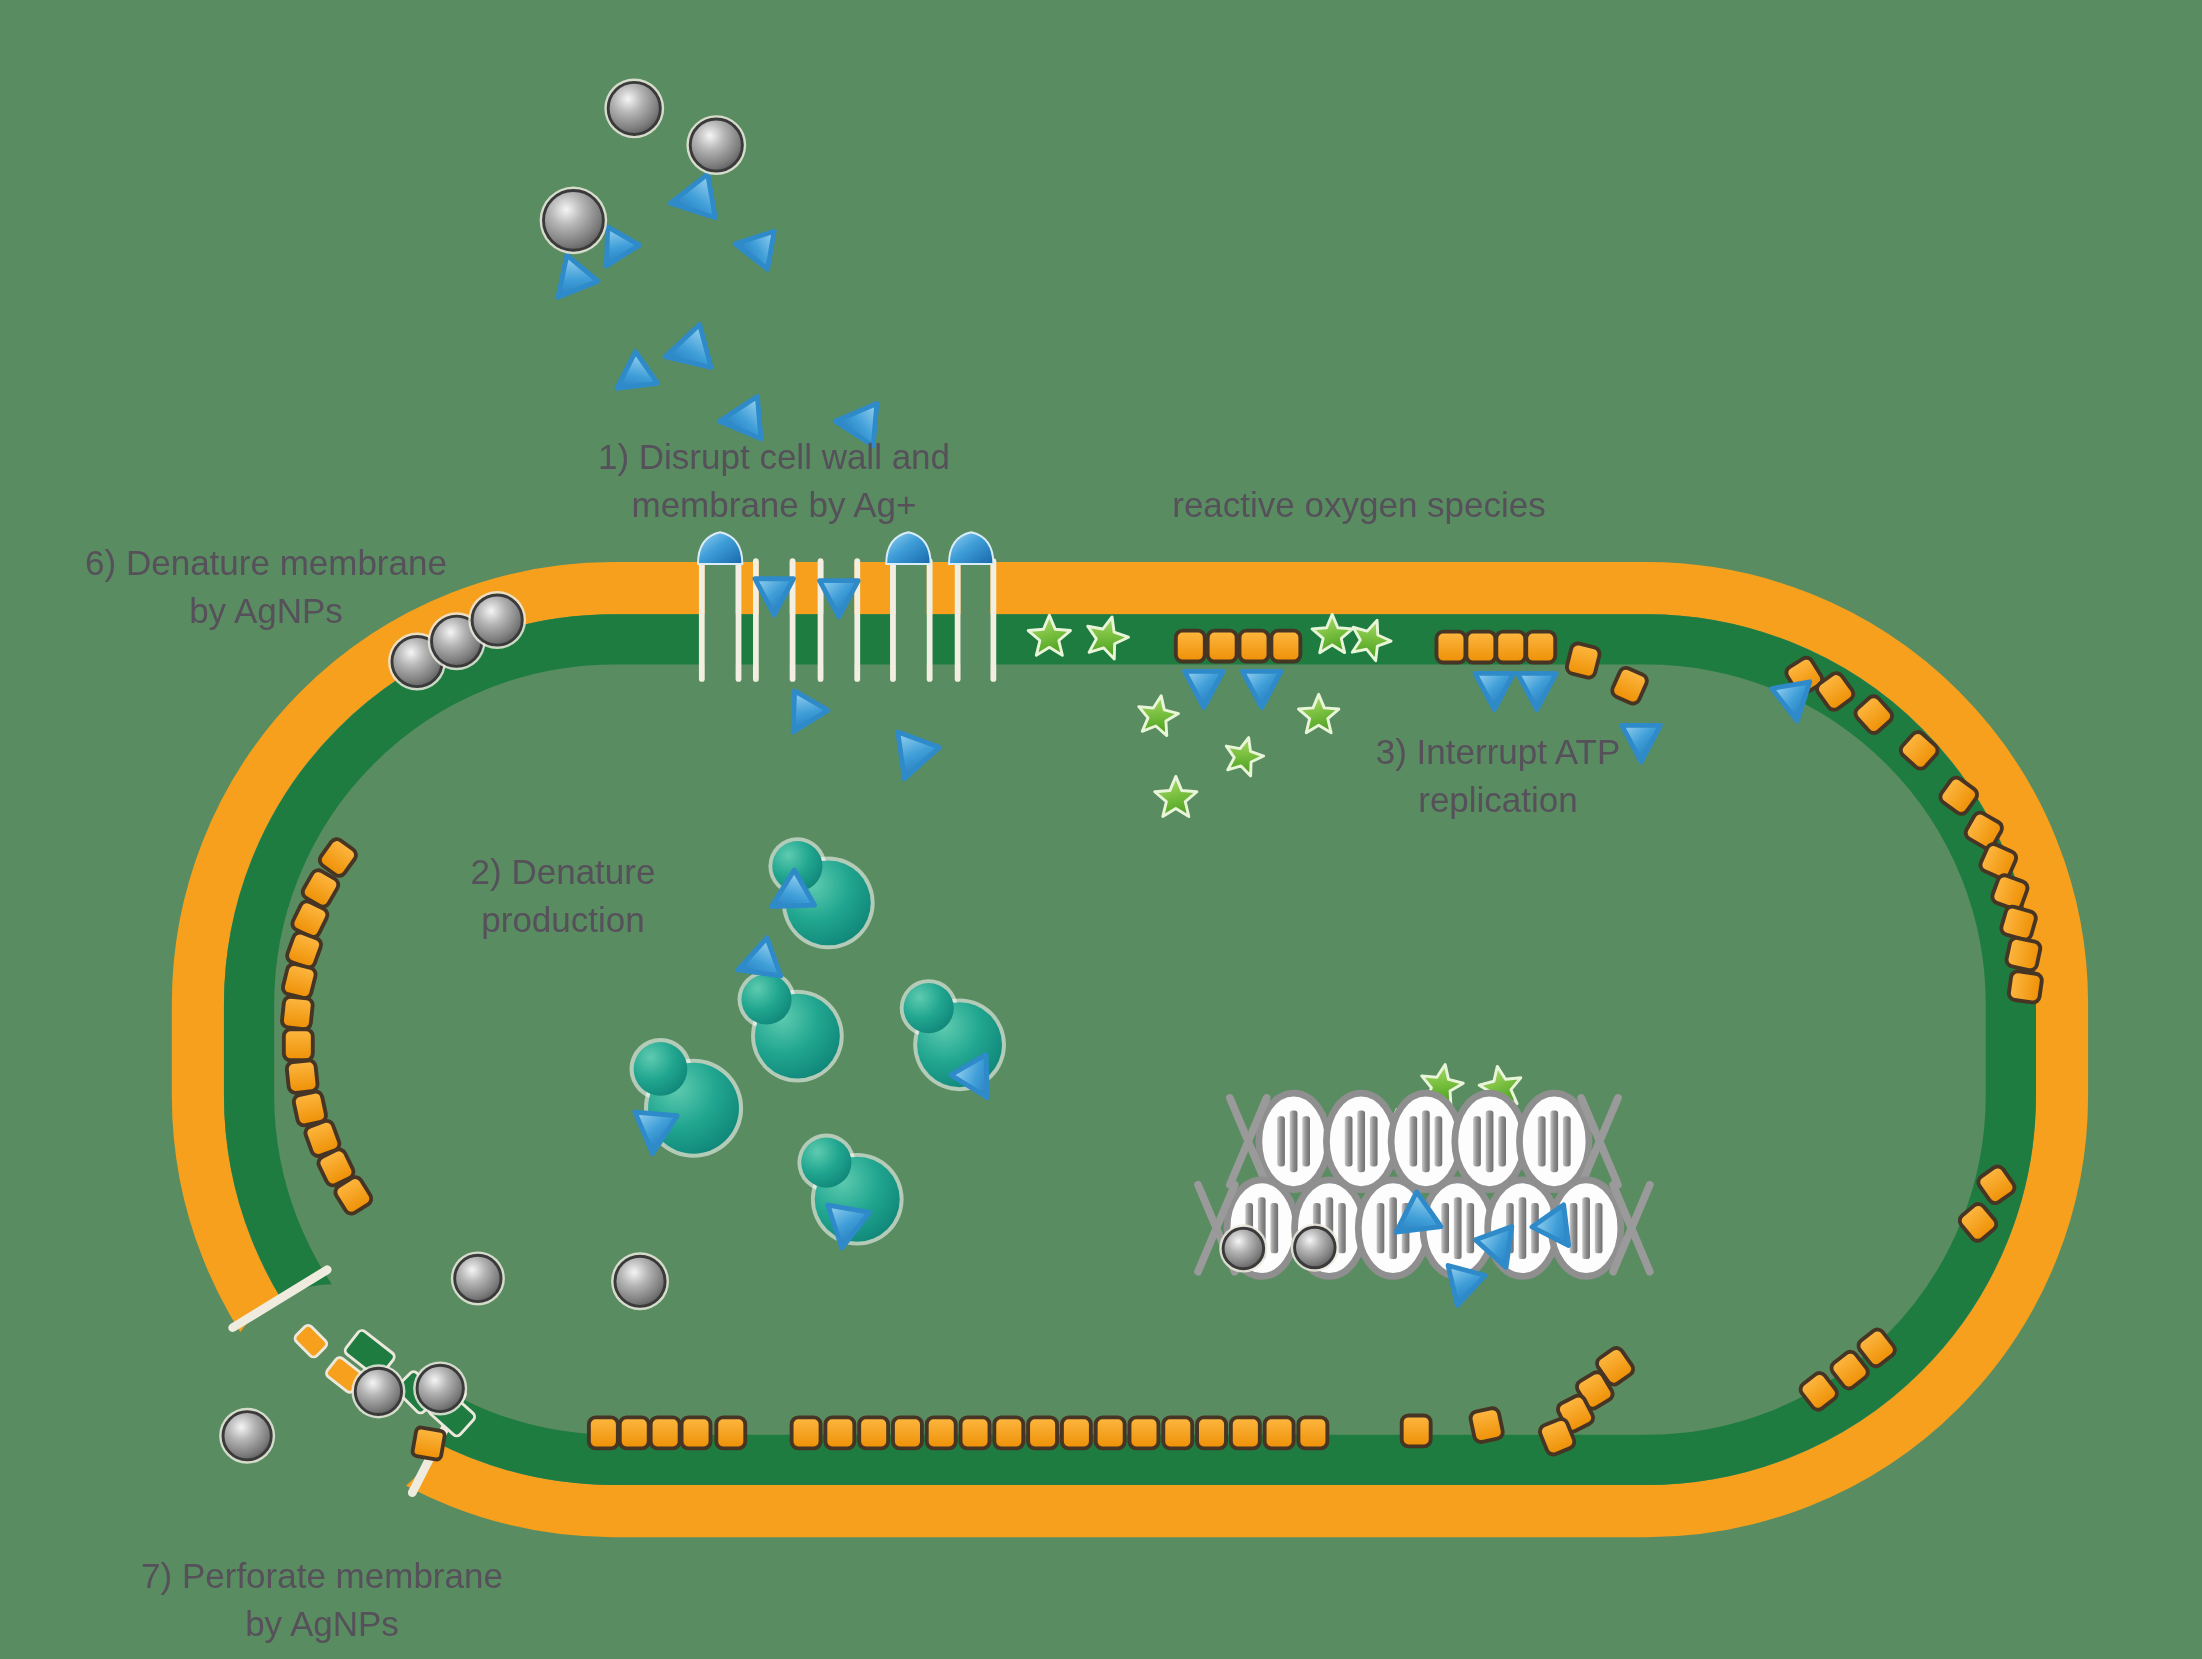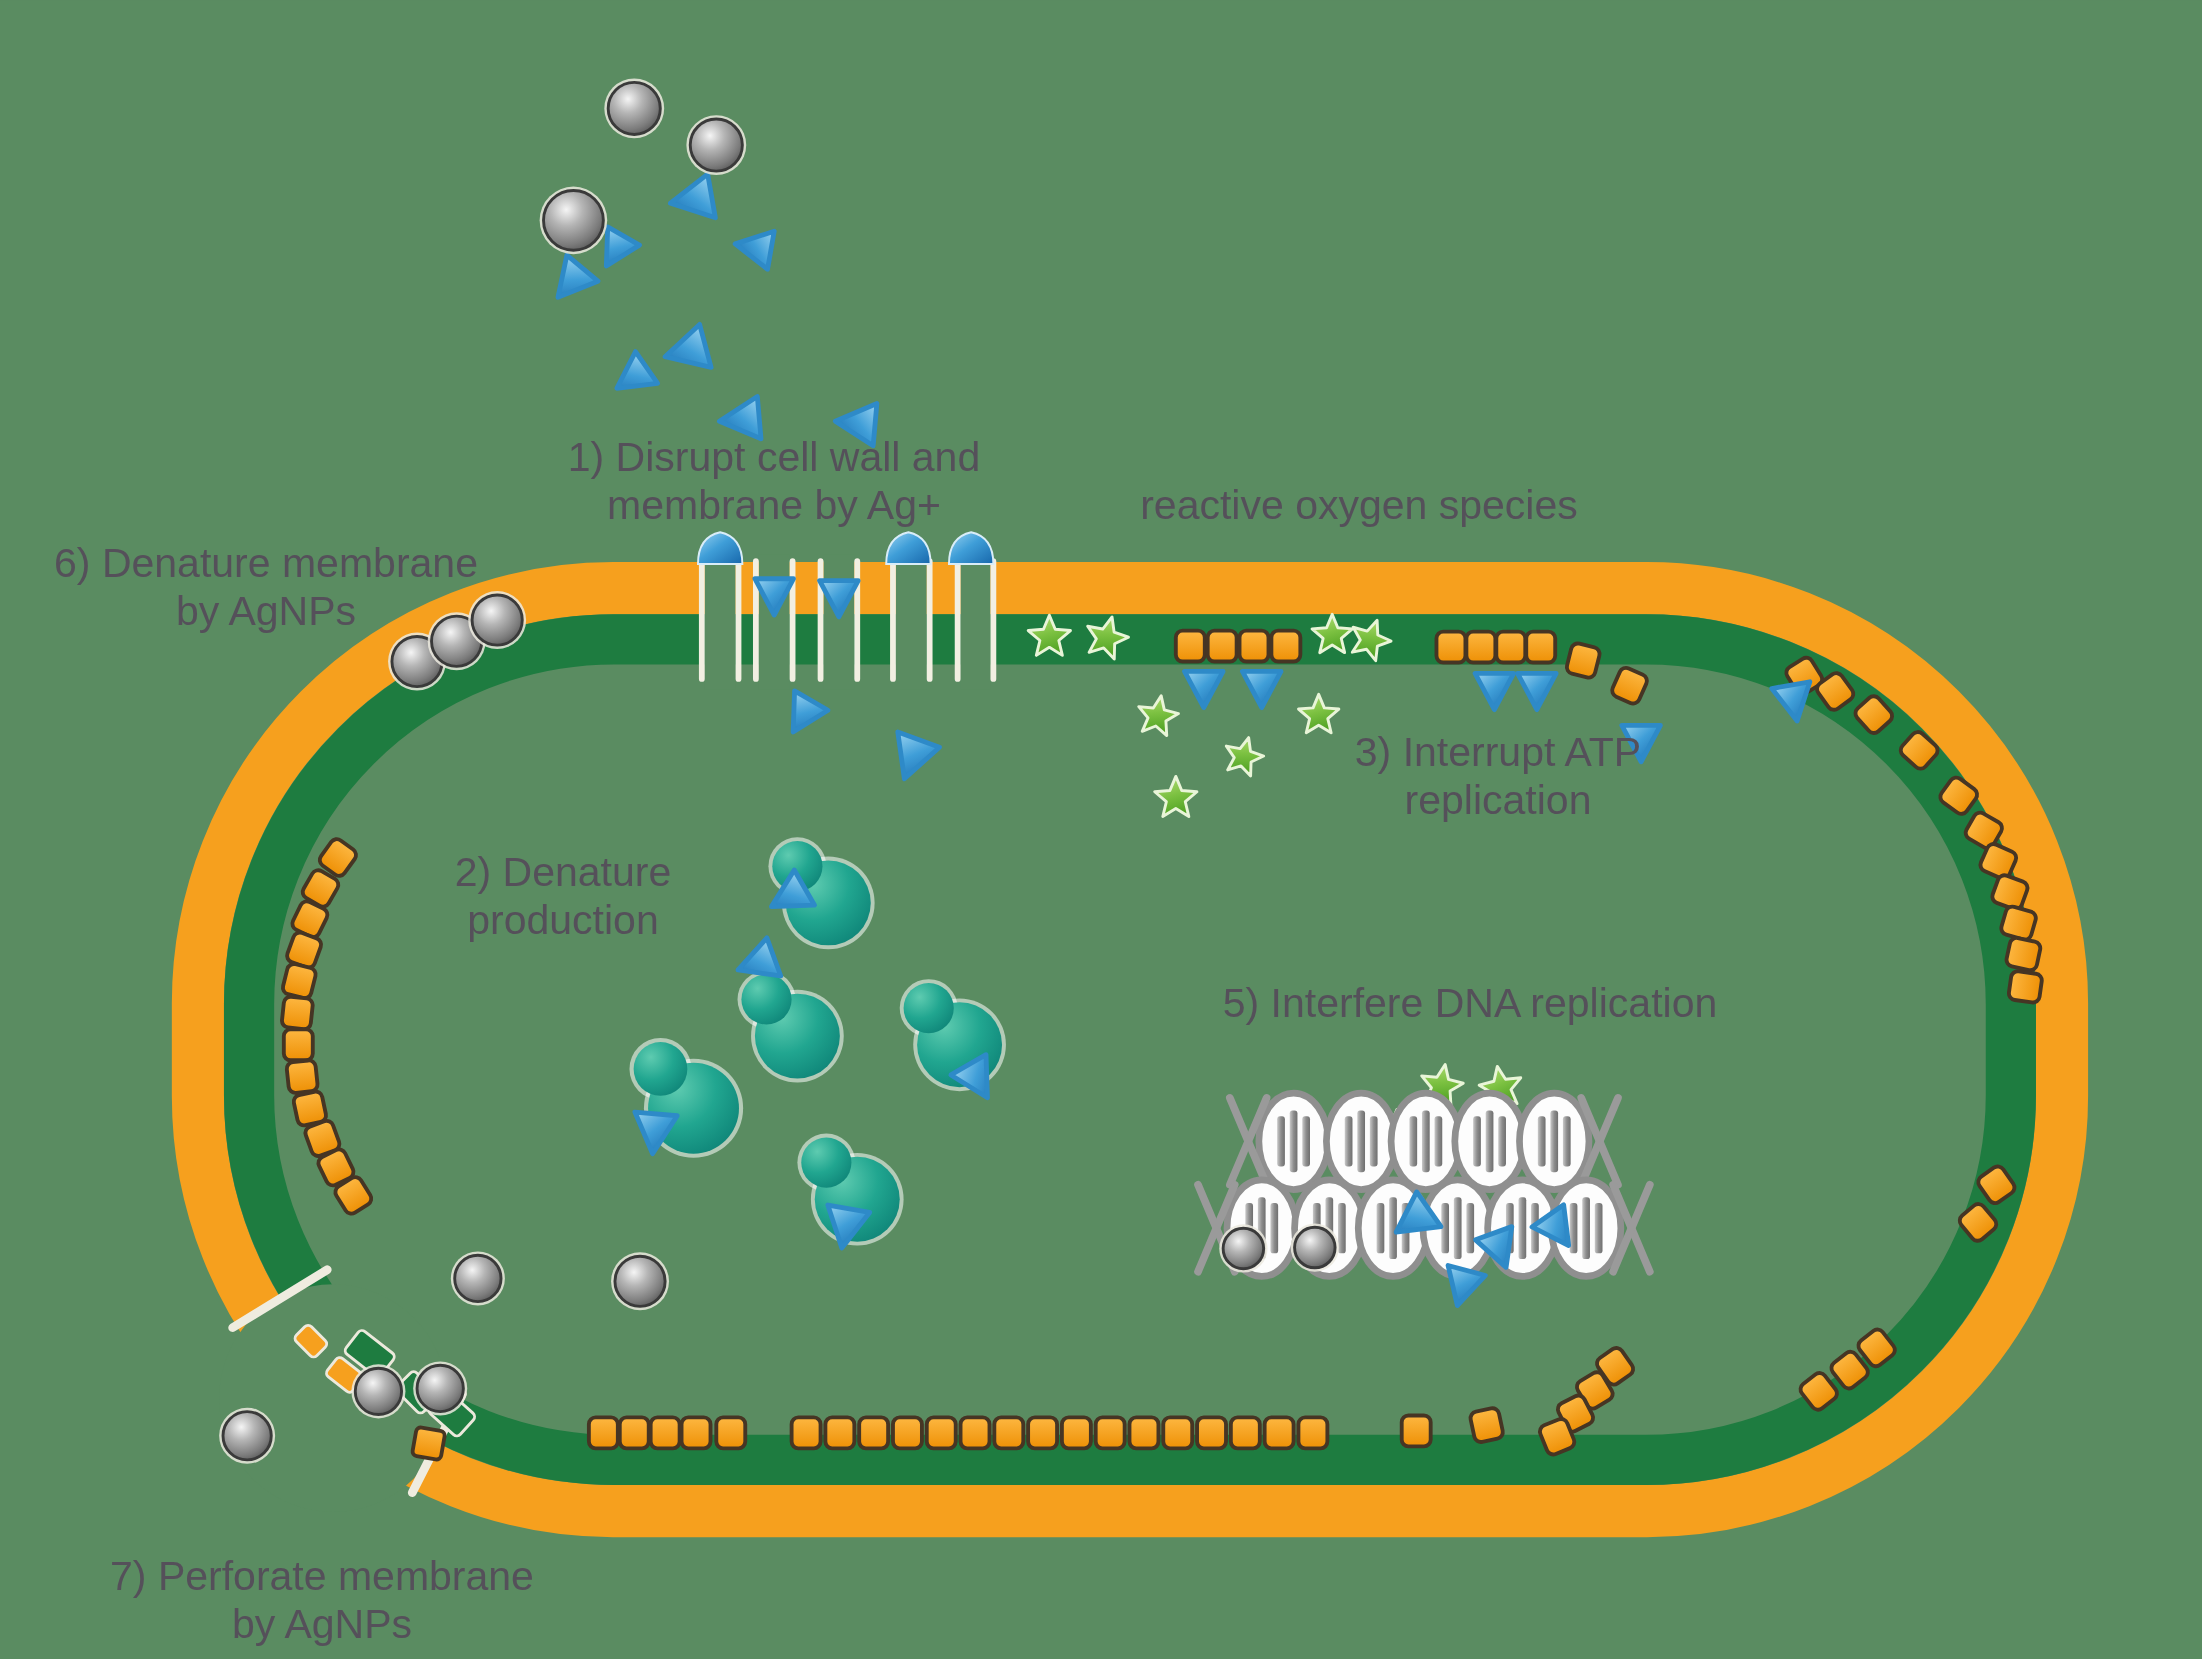--- a/index.html
+++ b/index.html
@@ -1,20 +1,20 @@
 <!DOCTYPE html>
 <html><head>
 <meta charset="utf-8">
 <style>
   html,body{margin:0;padding:0;background:#5a8c61;}
   .stage{position:relative;width:2202px;height:1660px;overflow:hidden;background:#5a8c61;
          font-family:"Liberation Sans",sans-serif;}
   .stage svg{position:absolute;left:0;top:0;}
   .lbl{position:absolute;transform:translateX(-50%);text-align:center;
-       font-size:41px;line-height:48px;color:#55505a;white-space:nowrap;
+       font-size:35px;line-height:48px;color:#55505a;white-space:nowrap;
        font-family:"Liberation Sans",sans-serif;}
 </style>
 </head>
 <body>
 
 <div class="stage">
 
   <svg id="diagram" width="2202" height="1660" viewBox="0 0 2281 1719">
     <defs>
       <radialGradient id="gS" cx="38%" cy="32%" r="78%">
@@ -327,21 +327,18 @@
     <span>by AgNPs</span>
   </div>
   <div class="lbl" style="left:563px;top:848px">
     <span>2) Denature</span><br>
     <span>production</span>
   </div>
   <div class="lbl" style="left:1498px;top:728px">
     <span>3) Interrupt ATP</span><br>
     <span>replication</span>
   </div>
-  <div class="lbl" style="left:1470px;top:979px">
-    <span>5) Interfere DNA replication</span>
-  </div>
   <div class="lbl" style="left:322px;top:1552px">
     <span>7) Perforate membrane</span><br>
     <span>by AgNPs</span>
   </div>
 </div>
 
 
 </body></html>

